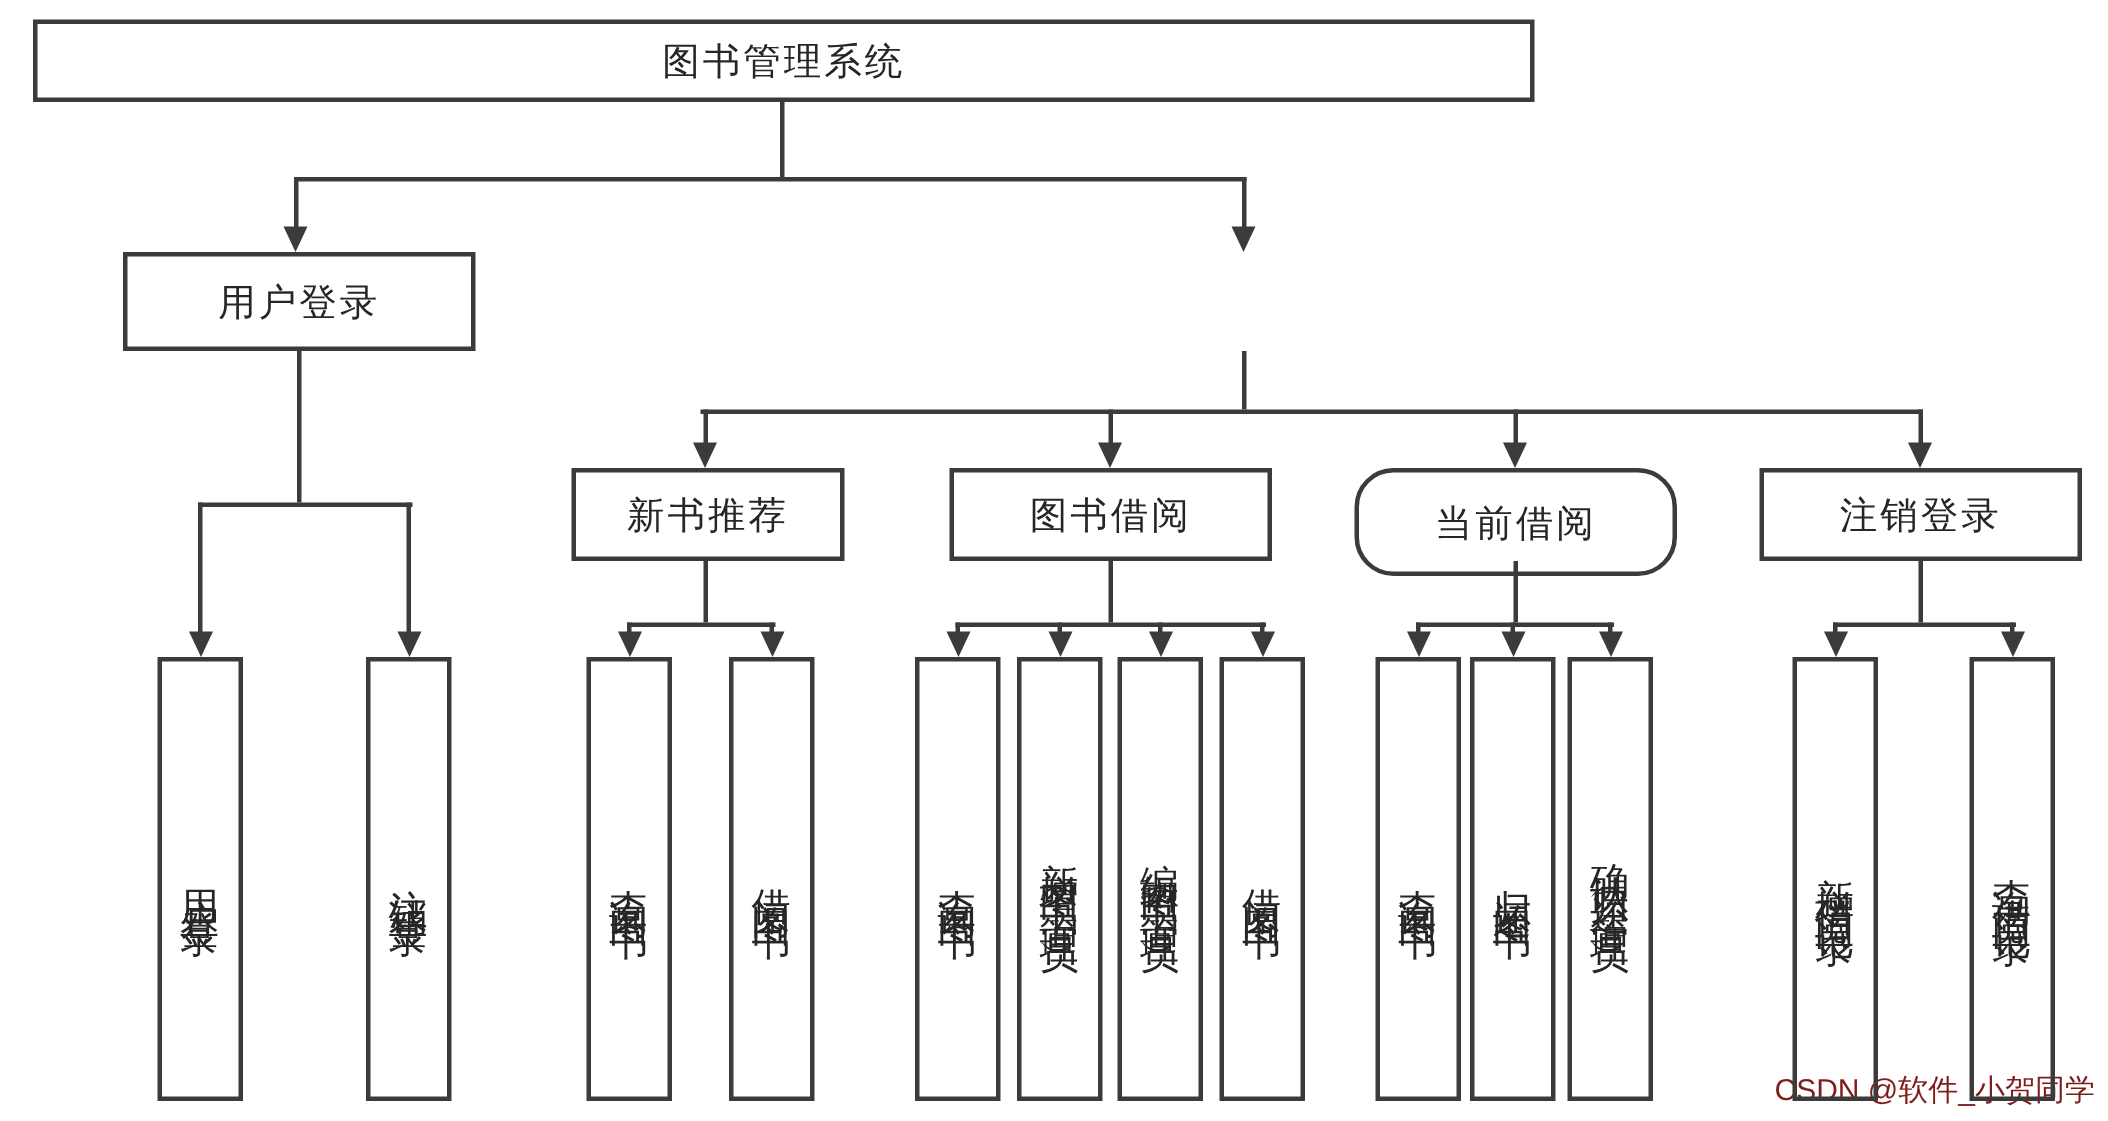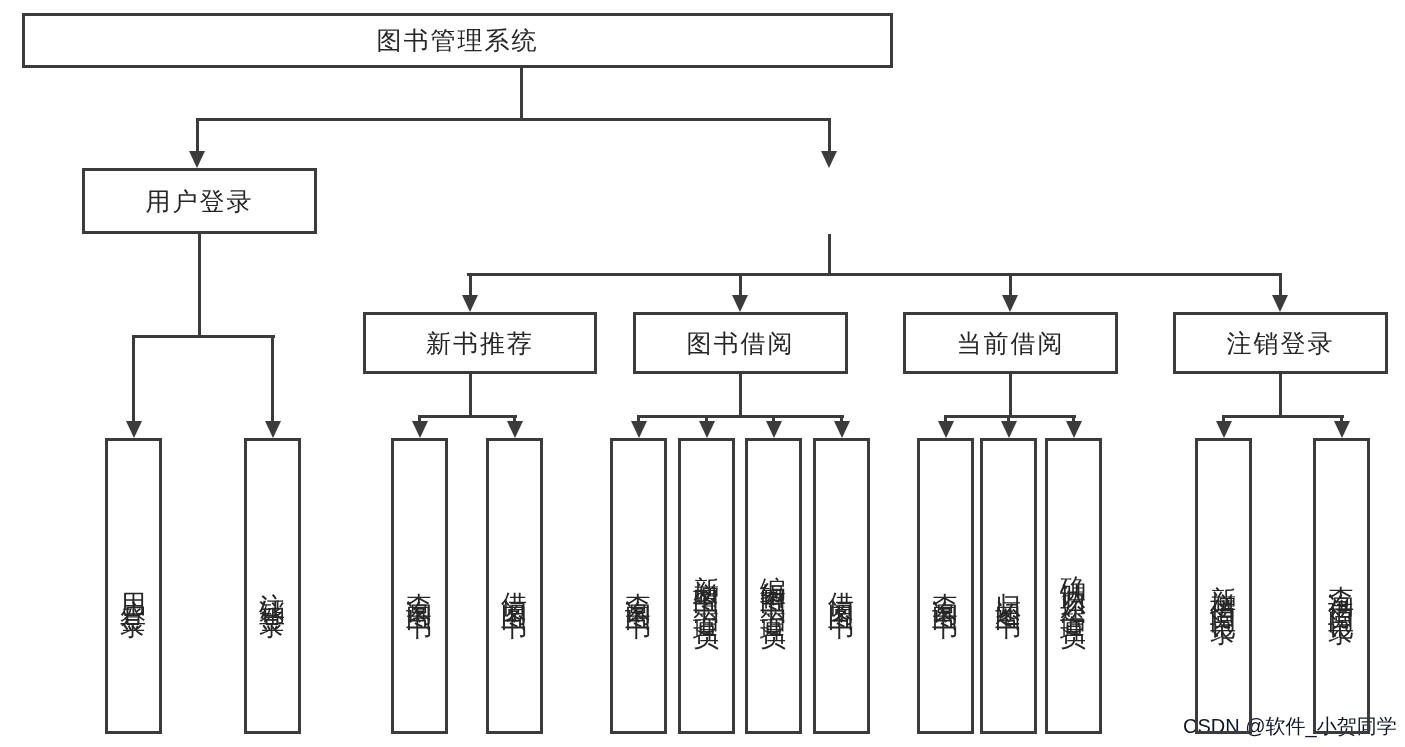--- a/index.html
+++ b/index.html
@@ -24,29 +24,29 @@
   }
   .vline{position:absolute;width:3px;background:#3b3b3b;z-index:1;}
   .hline{position:absolute;height:3px;background:#3b3b3b;z-index:1;}
   .ahead{
     position:absolute;width:0;height:0;z-index:1;
     border-left:8px solid transparent;border-right:8px solid transparent;
     border-top:17px solid #3b3b3b;
   }
   .watermark{
     position:absolute;left:1183px;top:713px;z-index:1;
-    font-size:20px;color:#0f172a;white-space:nowrap;
+    font-size:20px;color:#7f1d1d;white-space:nowrap;
   }
 </style>
 </head>
 <body>
 
 <div id="stage">
 
-  <div class="box" style="left:22px;top:13px;width:871px;height:55px;">
+  <div class="box" style="left:22px;top:13px;width:1001px;height:55px;">
     <span class="hlabel">图书管理系统</span>
   </div>
 
   <div class="vline" style="left:520px;top:68px;height:50px;"></div>
   <div class="hline" style="left:196px;top:118px;width:635px;"></div>
   <div class="vline" style="left:196px;top:118px;height:35px;"></div>
   <div class="ahead" style="left:189px;top:151px;"></div>
   <div class="vline" style="left:828px;top:118px;height:35px;"></div>
   <div class="ahead" style="left:821px;top:151px;"></div>
 
@@ -65,27 +65,27 @@
   <div class="hline" style="left:467px;top:273px;width:815px;"></div>
   <div class="vline" style="left:469px;top:273px;height:24px;"></div>
   <div class="ahead" style="left:462px;top:295px;"></div>
   <div class="vline" style="left:739px;top:273px;height:24px;"></div>
   <div class="ahead" style="left:732px;top:295px;"></div>
   <div class="vline" style="left:1009px;top:273px;height:24px;"></div>
   <div class="ahead" style="left:1002px;top:295px;"></div>
   <div class="vline" style="left:1279px;top:273px;height:24px;"></div>
   <div class="ahead" style="left:1272px;top:295px;"></div>
 
-  <div class="box" style="left:363px;top:312px;width:234px;height:62px;">
+  <div class="box" style="left:381px;top:312px;width:182px;height:62px;">
     <span class="hlabel">新书推荐</span>
   </div>
   <div class="box" style="left:633px;top:312px;width:215px;height:62px;">
     <span class="hlabel">图书借阅</span>
   </div>
-  <div class="box" style="left:903px;top:312px;width:215px;height:62px;">
+  <div class="box" style="left:903px;top:312px;width:215px;height:72px;border-radius:26px;">
     <span class="hlabel">当前借阅</span>
   </div>
   <div class="box" style="left:1173px;top:312px;width:215px;height:62px;">
     <span class="hlabel">注销登录</span>
   </div>
 
   <div class="vline" style="left:469px;top:374px;height:41px;"></div>
   <div class="hline" style="left:418px;top:415px;width:99px;"></div>
   <div class="vline" style="left:418px;top:415px;height:8px;"></div>
   <div class="ahead" style="left:412px;top:421px;"></div>

